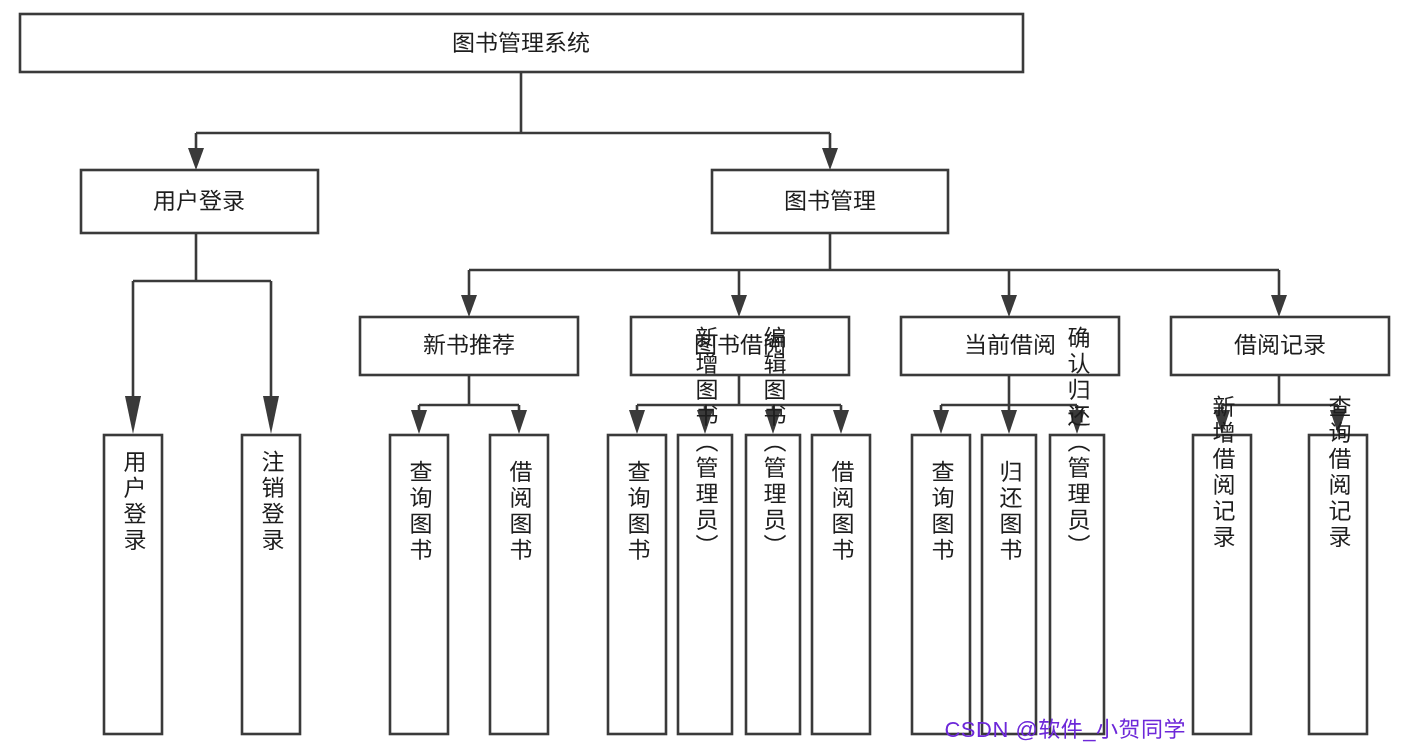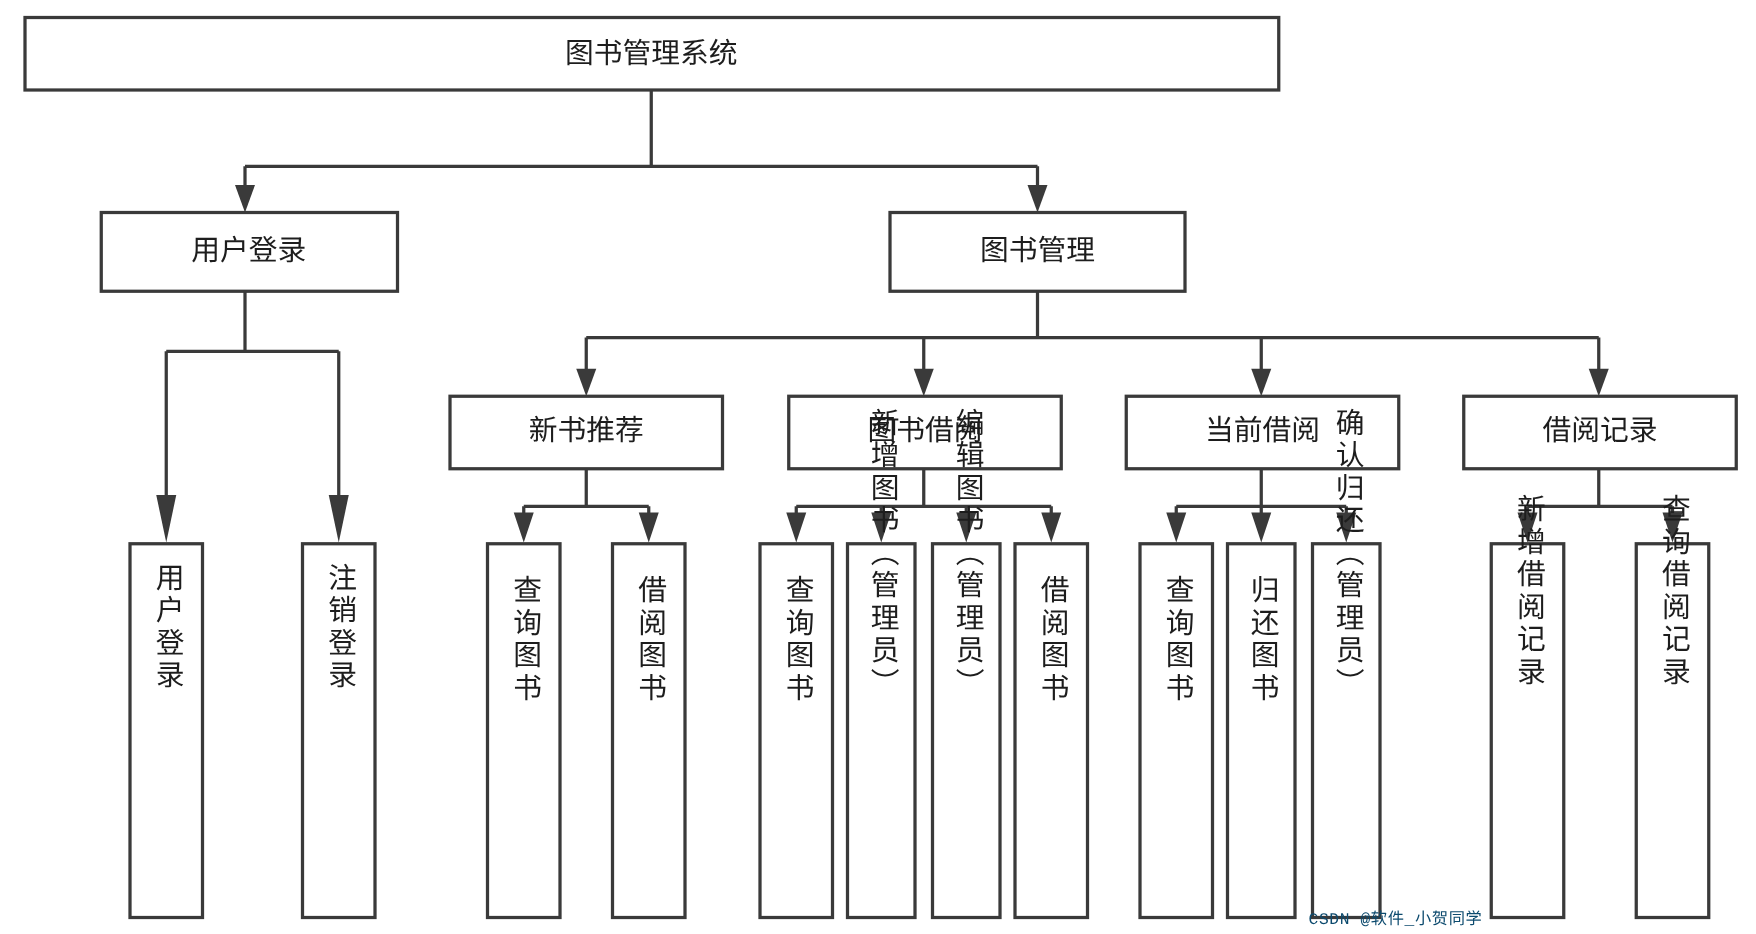--- a/index.html
+++ b/index.html
@@ -55,23 +55,23 @@
     font-size: 23px;
     text-anchor: middle;
     writing-mode: vertical-rl;
     glyph-orientation-vertical: 0;
     letter-spacing: 3px;
   }
   .watermark {
     position: absolute;
     right: 8px;
     bottom: 4px;
-    font-family: Liberation Mono, monospace;
-    font-size: 13px;
-    color: #0c4a6e;
+    font-family: Liberation Sans, sans-serif;
+    font-size: 22px;
+    color: #6d28d9;
     letter-spacing: 0.5px;
     pointer-events: none;
     user-select: none;
   }
 </style>
 </head>
 <body>
 
 <div id="diagram-root">
 

